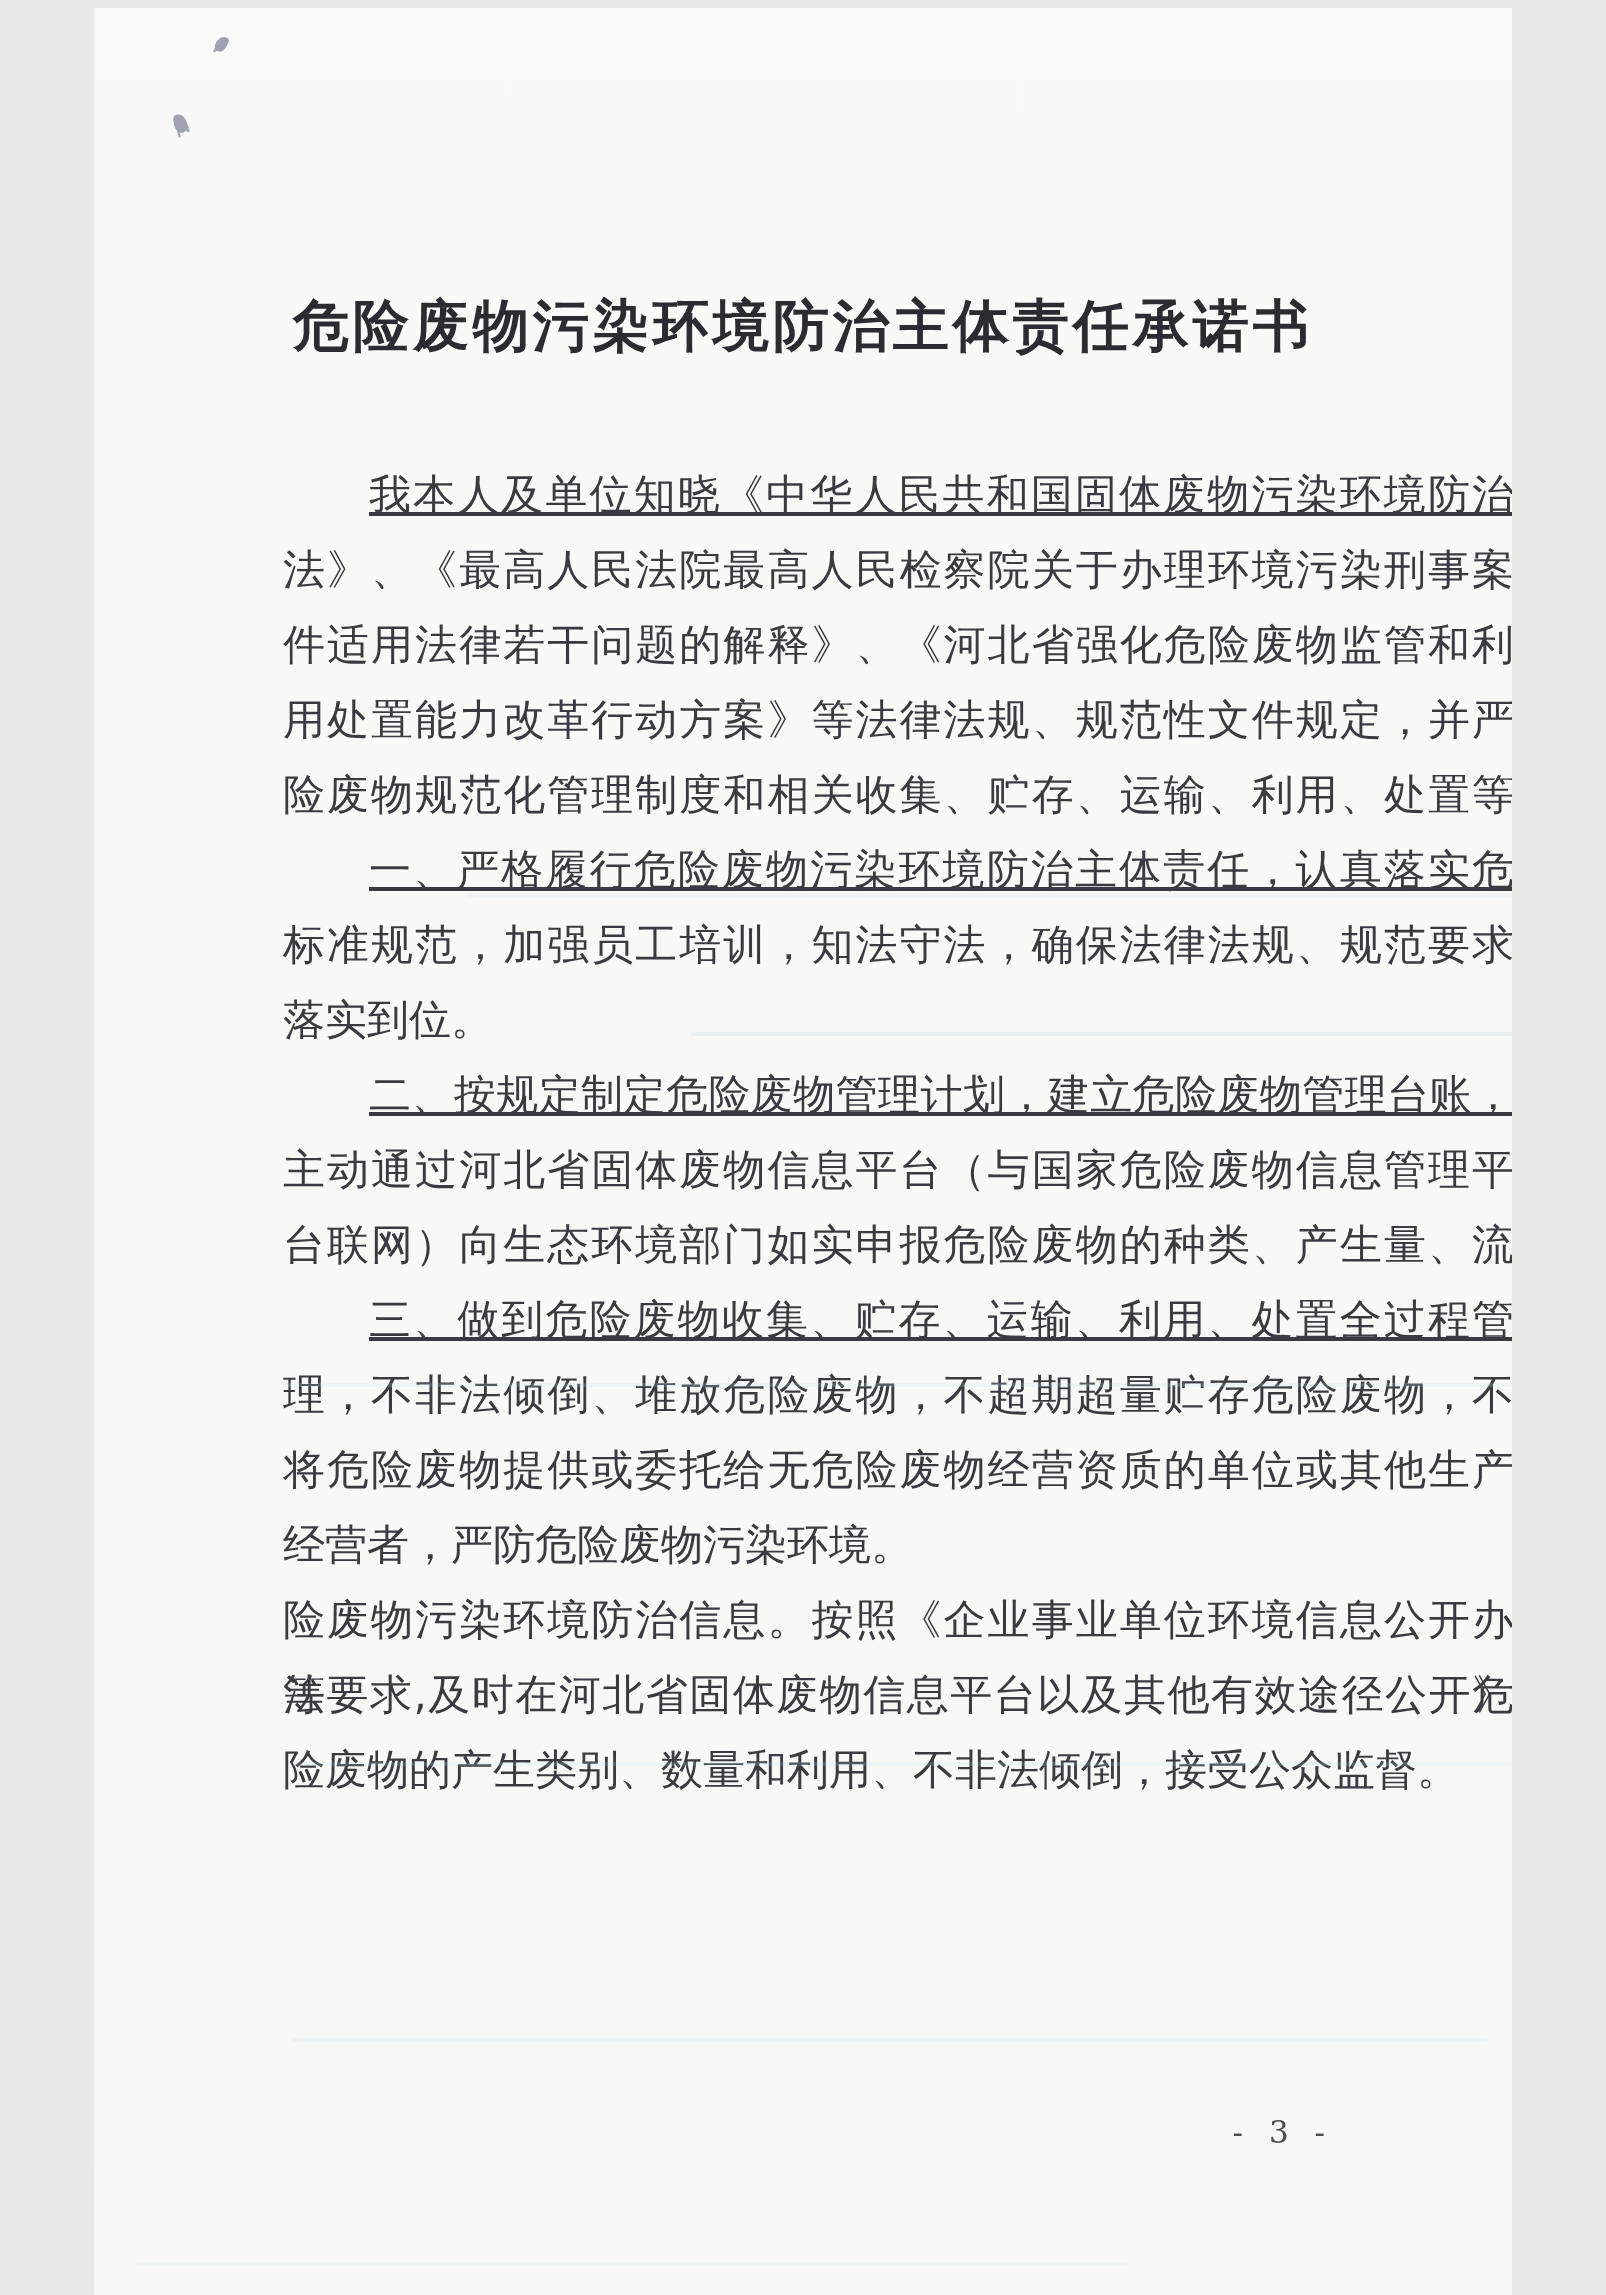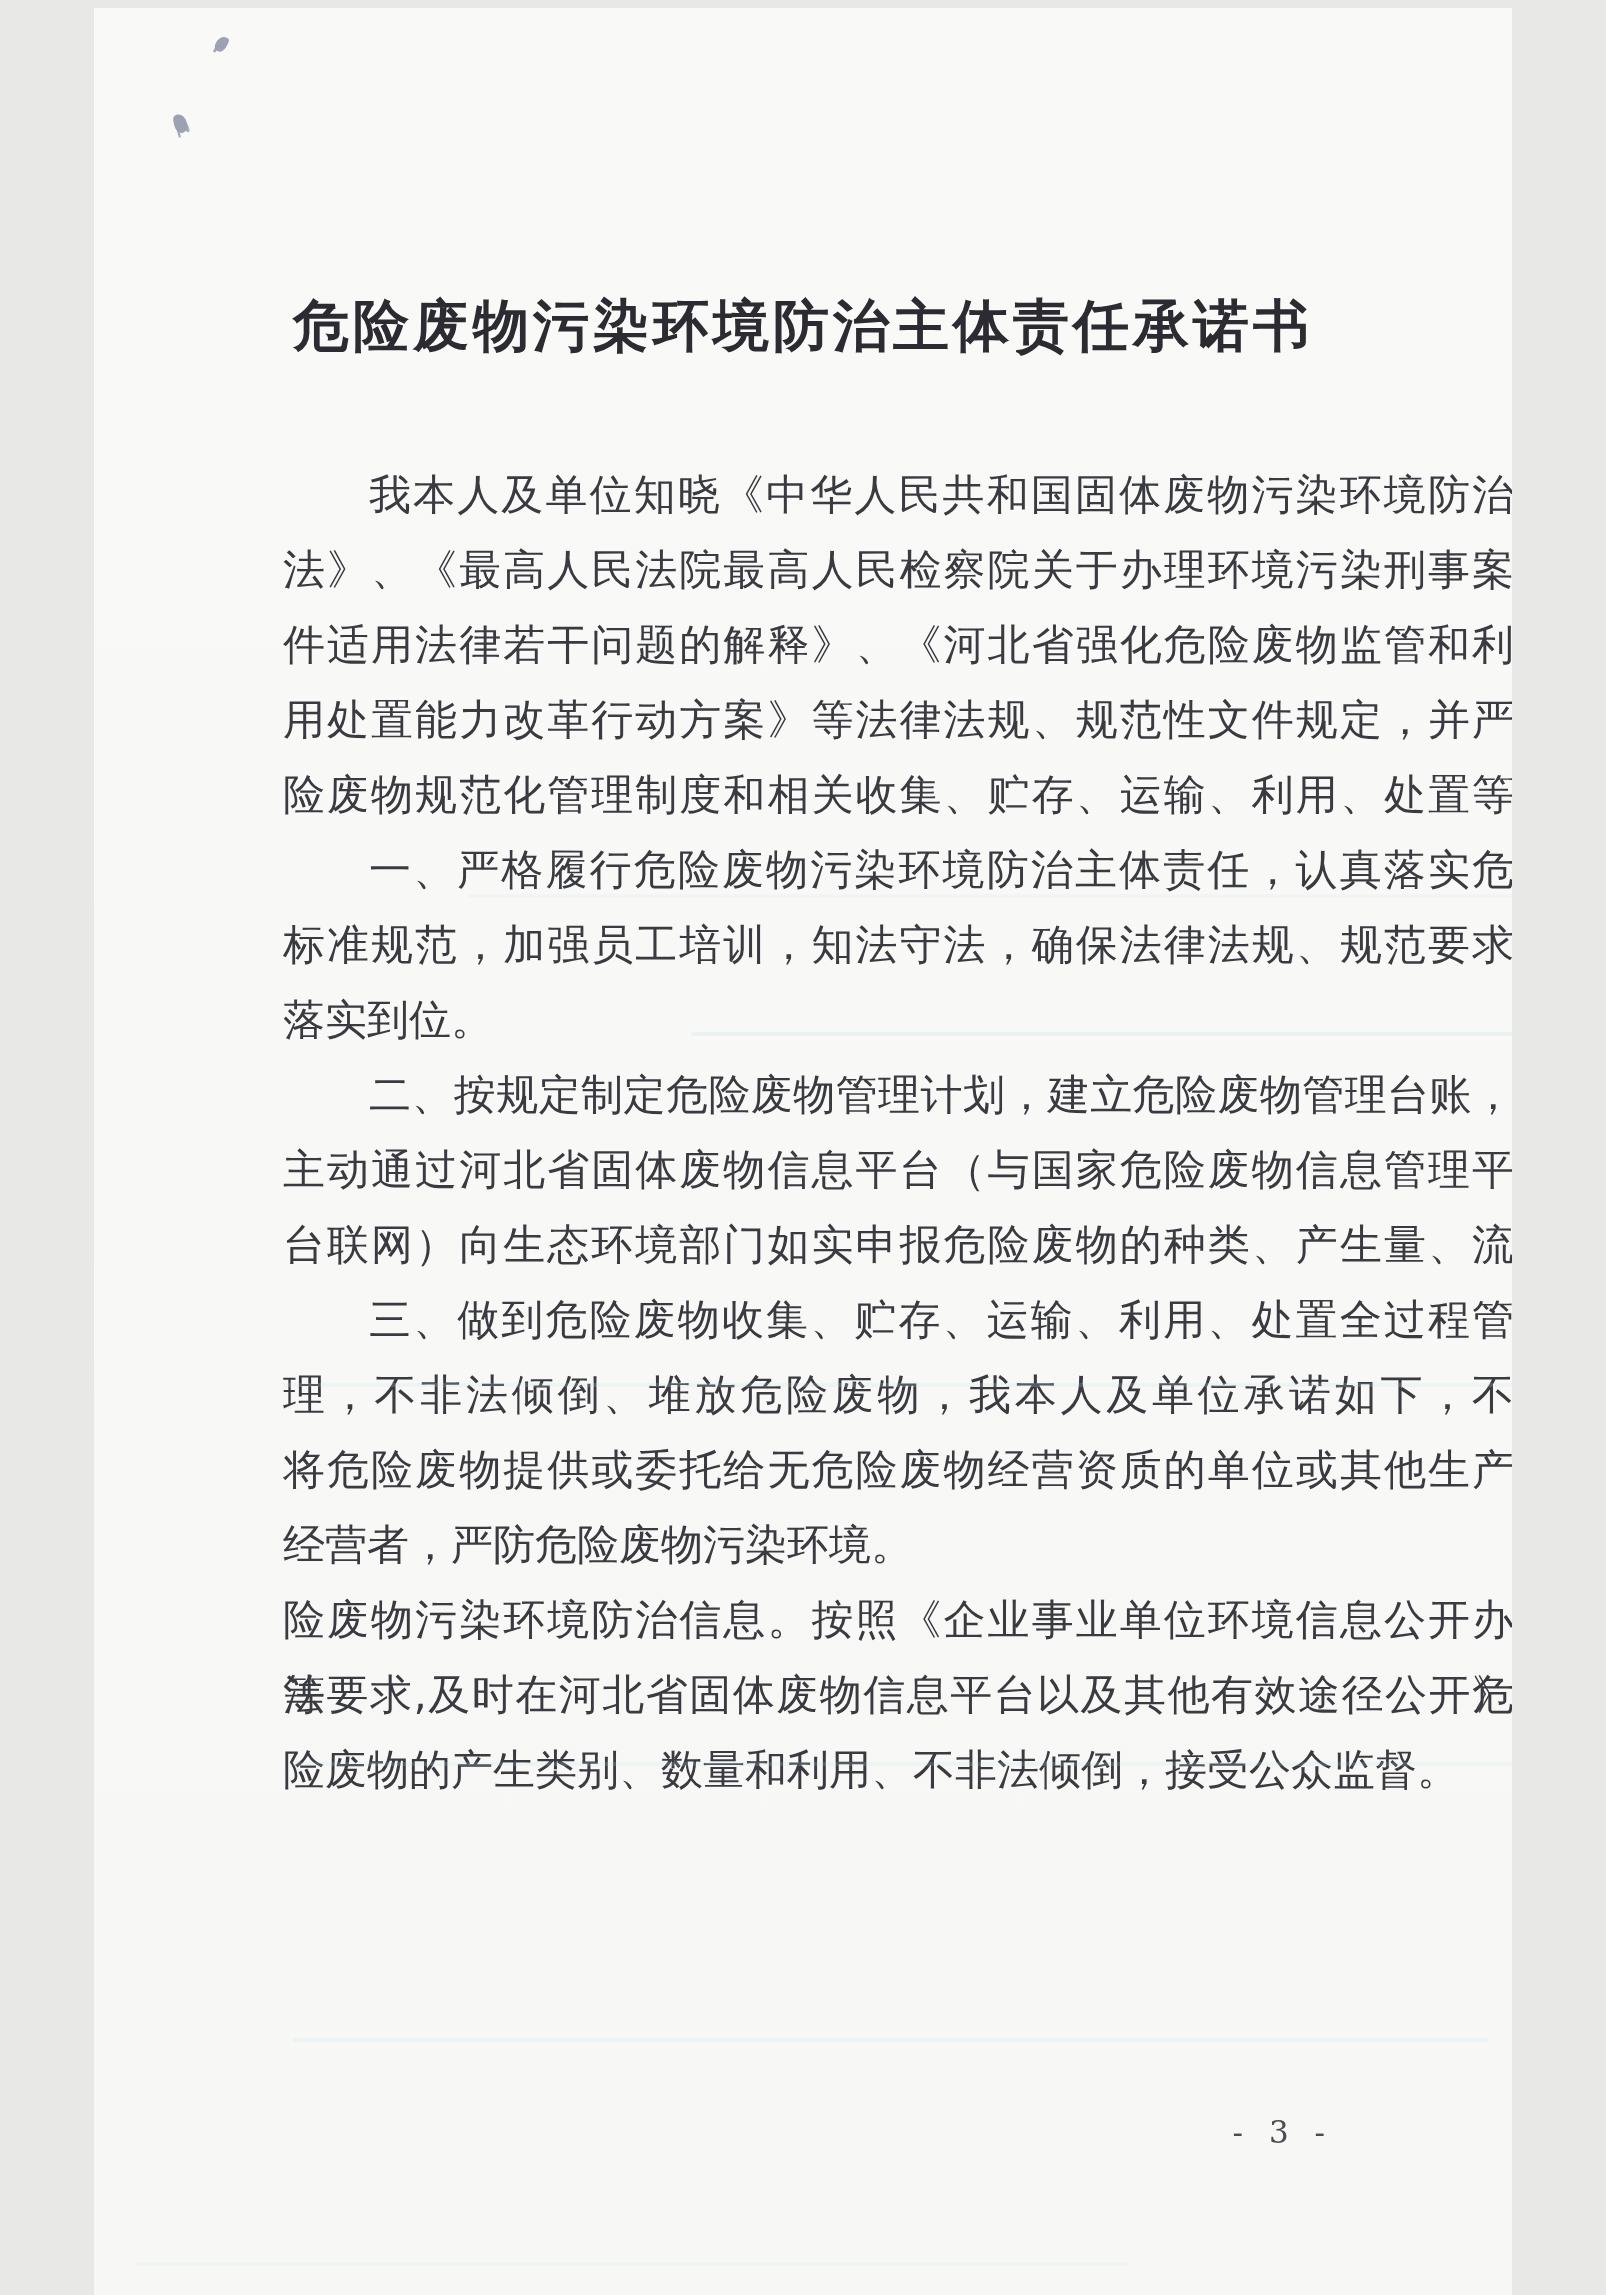--- a/index.html
+++ b/index.html
@@ -33,21 +33,21 @@
     width: 1231px;
     font-size: 42px;
     color: #3a3a41;
   }
   .ln {
     height: 75px;
     line-height: 75px;
     text-align: justify;
     text-align-last: justify;
   }
-  .ln.ind { padding-left: 86px; }
+  .ln.ind { padding-left: 86px; text-decoration: underline; }
   .ln.end { text-align-last: left; }
   
   .page-num {
     position: absolute;
     right: 179px;
     top: 2106px;
     font-family: "DejaVu Serif", serif;
     font-size: 31px;
     color: #4c4c52;
     letter-spacing: 8px;
@@ -101,21 +101,21 @@
     <div class="ln">件适用法律若干问题的解释》、《河北省强化危险废物监管和利</div>
     <div class="ln">用处置能力改革行动方案》等法律法规、规范性文件规定，并严</div>
     <div class="ln">险废物规范化管理制度和相关收集、贮存、运输、利用、处置等</div>
     <div class="ln ind">一、严格履行危险废物污染环境防治主体责任，认真落实危</div>
     <div class="ln">标准规范，加强员工培训，知法守法，确保法律法规、规范要求</div>
     <div class="ln end">落实到位。</div>
     <div class="ln ind">二、按规定制定危险废物管理计划，建立危险废物管理台账，</div>
     <div class="ln">主动通过河北省固体废物信息平台（与国家危险废物信息管理平</div>
     <div class="ln">台联网）向生态环境部门如实申报危险废物的种类、产生量、流</div>
     <div class="ln ind">三、做到危险废物收集、贮存、运输、利用、处置全过程管</div>
-    <div class="ln">理，不非法倾倒、堆放危险废物，我本人及单位承诺如下，不</div>
+    <div class="ln">理，不非法倾倒、堆放危险废物，不超期超量贮存危险废物，不</div>
     <div class="ln">将危险废物提供或委托给无危险废物经营资质的单位或其他生产</div>
     <div class="ln end">经营者，严防危险废物污染环境。</div>
     <div class="ln">险废物污染环境防治信息。按照《企业事业单位环境信息公开办法》</div>
     <div class="ln">等要求,及时在河北省固体废物信息平台以及其他有效途径公开危</div>
     <div class="ln end">险废物的产生类别、数量和利用、不非法倾倒，接受公众监督。</div>
   </div>
 
   <div class="streak s1"></div>
   <div class="streak s2"></div>
   <div class="streak s3"></div>

